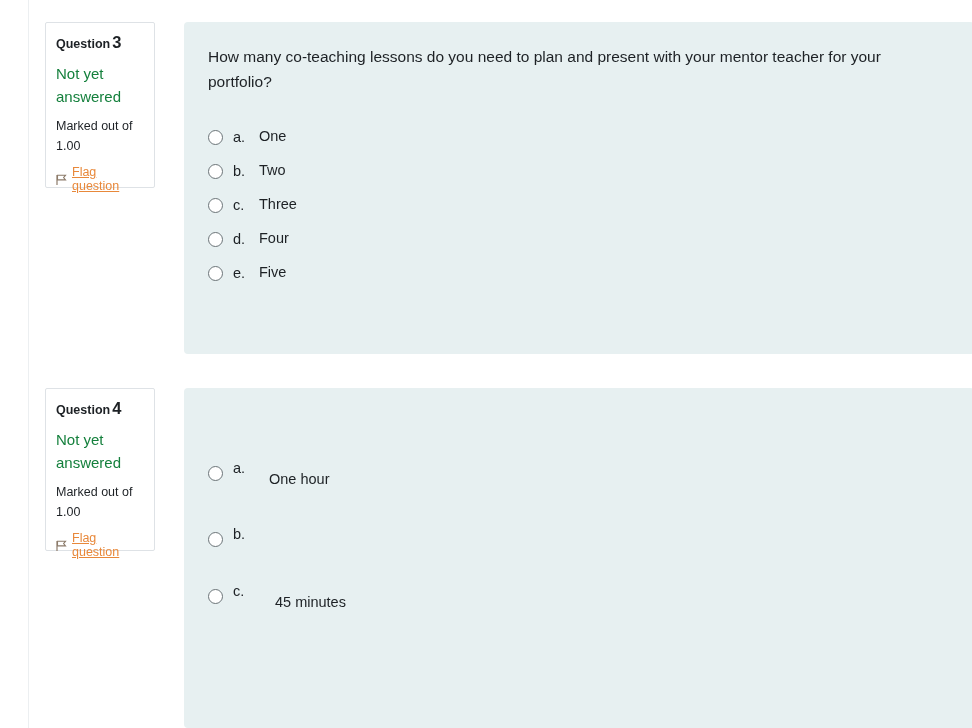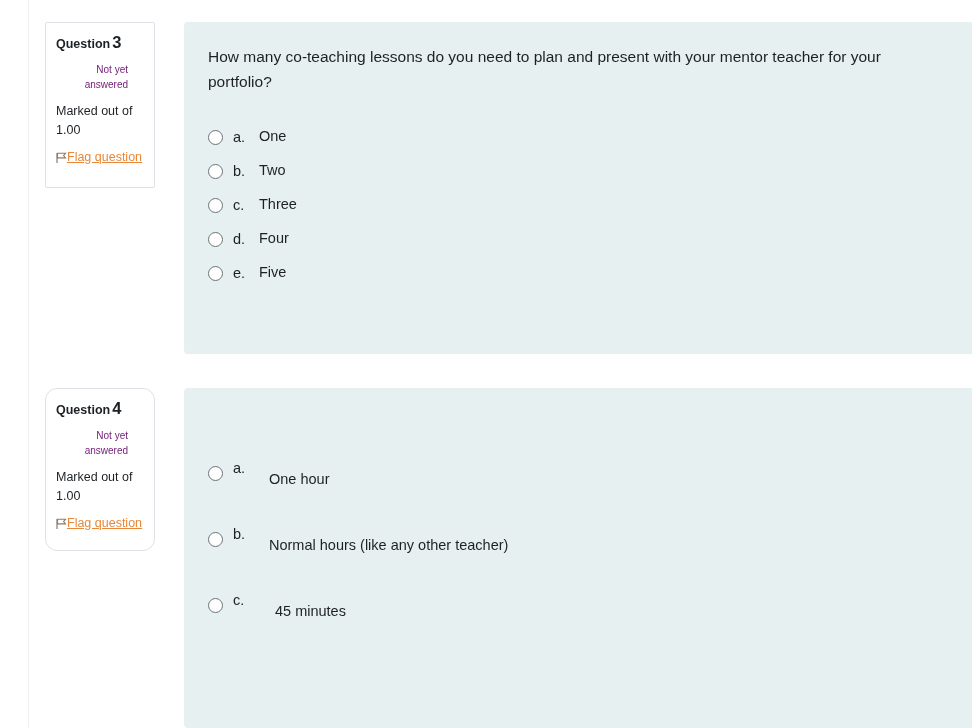--- a/index.html
+++ b/index.html
@@ -50,37 +50,37 @@
     font-weight: bold;
     margin-bottom: 9px;
     line-height: 1.2;
   }
   .qinfo .qnum .num {
     font-size: 16.5px;
     font-weight: bold;
     margin-left: 2px;
   }
   .qinfo .state {
-    font-size: 10px;
-    color: #701a75;
+    font-size: 15px;
+    color: #15803d;
     line-height: 1.55;
     margin-bottom: 9px;
     max-width: 72px;
-    text-align: right;
   }
   .qinfo .marks {
     font-size: 12.5px;
     color: #1d2125;
     line-height: 1.55;
     margin-bottom: 9px;
   }
   .qinfo .flag {
     font-size: 12.5px;
     display: flex;
     align-items: center;
+    gap: 5px;
   }
   .qinfo .flag a {
     color: #e8883a;
     text-decoration: underline;
     cursor: pointer;
   }
   .flag-icon {
     display: inline-block;
     width: 11px;
     height: 12px;
@@ -203,21 +203,21 @@
           <div class="radio"></div>
           <div class="ans-letter">e.</div>
           <div class="ans-text">Five</div>
         </div>
 
       </div>
     </div>
   </div>
 
   <div class="question-block" style="left:45px; top:388px; width:930px;">
-    <div class="qinfo" style="height:163px;border-radius:12px;">
+    <div class="qinfo" style="height:163px;">
       <div class="qnum">
         <span>Question</span><span class="num">4</span>
       </div>
       <div class="state">Not yet answered</div>
       <div class="marks">Marked out of 1.00</div>
       <div class="flag">
         <span class="flag-icon">
           <svg width="11" height="12" viewBox="0 0 11 12">
             <path d="M1 1 L1 11" stroke="#8c7b6a" stroke-width="1.2" fill="none"></path>
             <path d="M1.5 1.3 L9.5 1.3 L7.6 3.6 L9.5 5.9 L1.5 5.9 Z" fill="none" stroke="#8c7b6a" stroke-width="1.1"></path>
@@ -232,21 +232,20 @@
 
         <div class="answer-row">
           <div class="radio"></div>
           <div class="ans-letter">a.</div>
           <div class="ans-text">One hour</div>
         </div>
 
         <div class="answer-row">
           <div class="radio"></div>
           <div class="ans-letter">b.</div>
-          <div class="ans-text">Normal hours (like any other teacher)</div>
         </div>
 
         <div class="answer-row" style="margin-bottom:0;">
           <div class="radio"></div>
           <div class="ans-letter">c.</div>
           <div class="ans-text" style="margin-left:16px;">45 minutes</div>
         </div>
 
       </div>
     </div>

